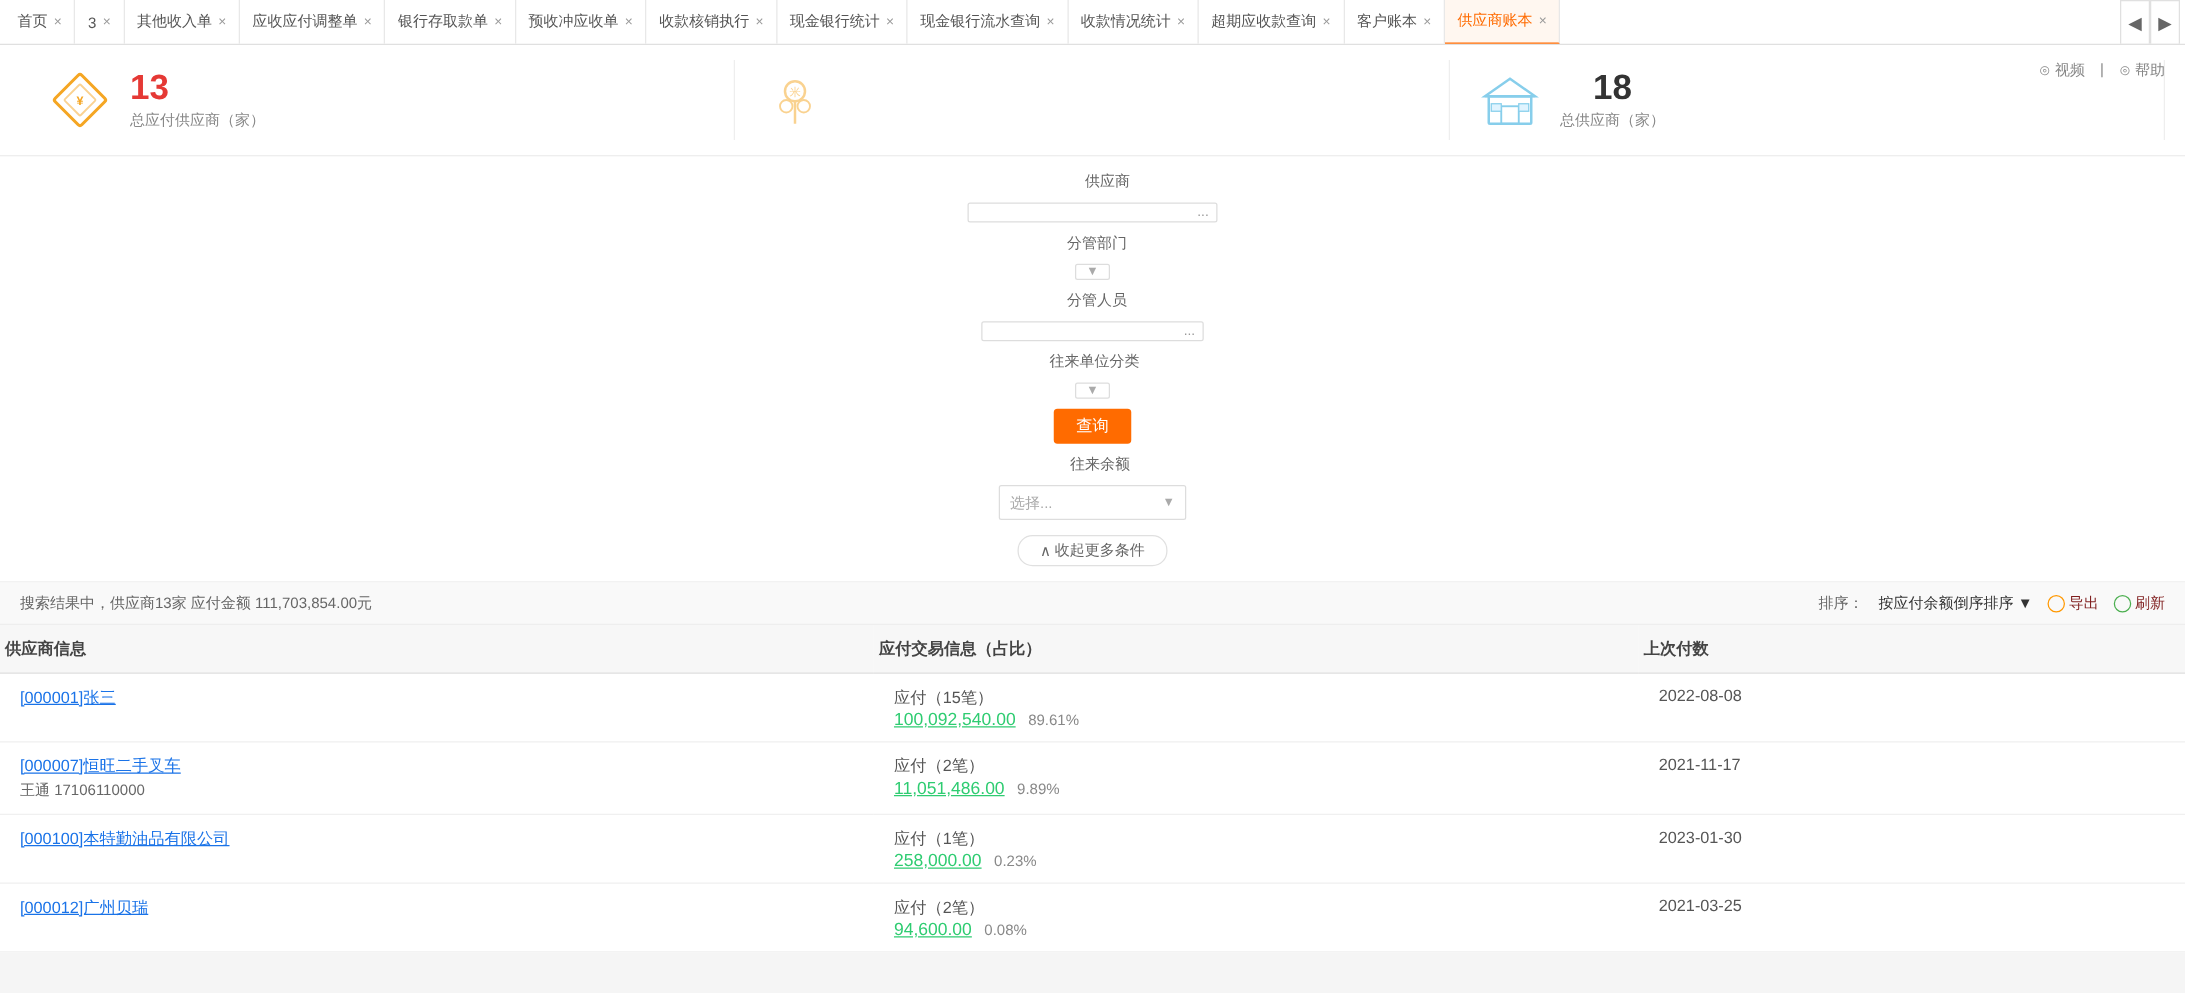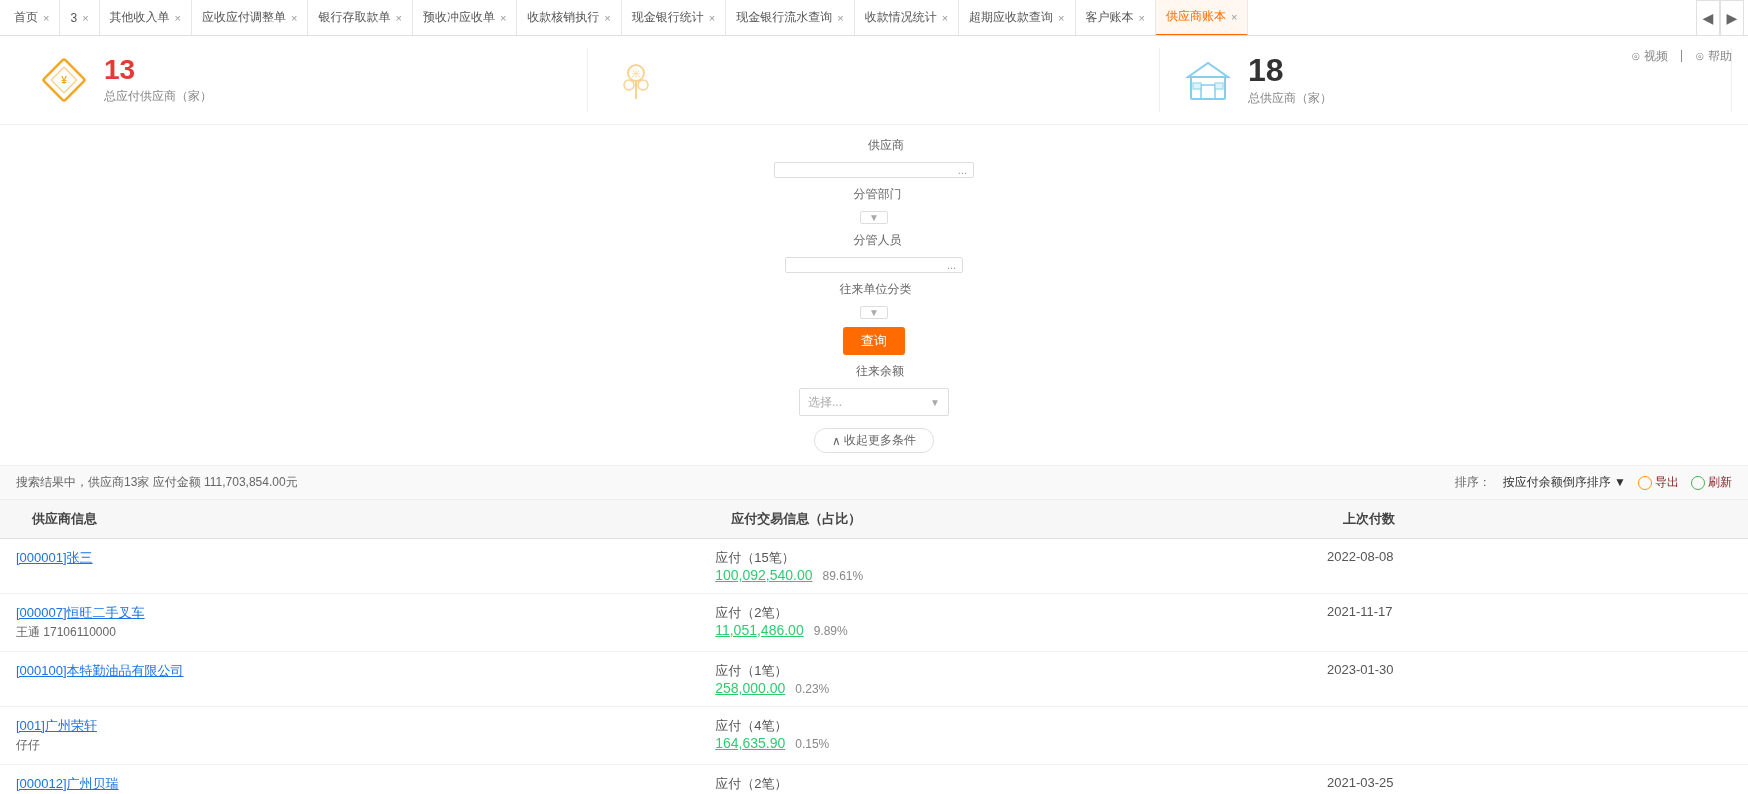--- a/index.html
+++ b/index.html
@@ -77,24 +77,25 @@
       align-items: center;
       justify-content: center;
     }
     .summary-text .big-num {
       font-size: 28px;
       font-weight: bold;
       color: #e53935;
       line-height: 1.1;
     }
     .summary-text .big-num-dark {
-      font-size: 32px;
+      font-size: 28px;
       font-weight: bold;
       color: #333;
       line-height: 1.1;
+      text-align: center;
     }
     .summary-text .sub-label {
       font-size: 12px;
       color: #888;
       margin-top: 2px;
     }
     .summary-help {
       position: absolute;
       right: 16px;
       top: 12px;
@@ -191,21 +192,21 @@
     }
     .data-table {
       width: 100%;
       border-collapse: collapse;
     }
     .data-table thead tr {
       background: #f7f7f7;
       border-bottom: 1px solid #e0e0e0;
     }
     .data-table th {
-      padding: 10px 32px;
+      padding: 10px 4px;
       font-size: 13px;
       font-weight: 600;
       color: #444;
       text-align: left;
       border-bottom: 1px solid #e0e0e0;
     }
     .data-table tbody tr {
       border-bottom: 1px solid #f0f0f0;
     }
     .data-table tbody tr.highlighted { background: #fff3ee; }
@@ -468,33 +469,20 @@
             <div class="tx-label">应付（1笔）</div>
             <div style="display: flex; align-items: baseline;">
               <span class="amount-green">258,000.00</span>
               <span class="tx-pct">0.23%</span>
             </div>
           </td>
           <td><span class="date-text">2023-01-30</span></td>
         </tr>
         <tr>
           <td>
-            <div><span class="supplier-link">[001]广州荣轩</span><div class="supplier-sub">仔仔</div></div>
-          </td>
-          <td>
-            <div class="tx-label">应付（4笔）</div>
-            <div style="display: flex; align-items: baseline;">
-              <span class="amount-green">164,635.90</span>
-              <span class="tx-pct">0.15%</span>
-            </div>
-          </td>
-          <td><span class="date-text"></span></td>
-        </tr>
-        <tr>
-          <td>
             <div><span class="supplier-link">[000012]广州贝瑞</span></div>
           </td>
           <td>
             <div class="tx-label">应付（2笔）</div>
             <div style="display: flex; align-items: baseline;">
               <span class="amount-green">94,600.00</span>
               <span class="tx-pct">0.08%</span>
             </div>
           </td>
           <td><span class="date-text">2021-03-25</span></td>

